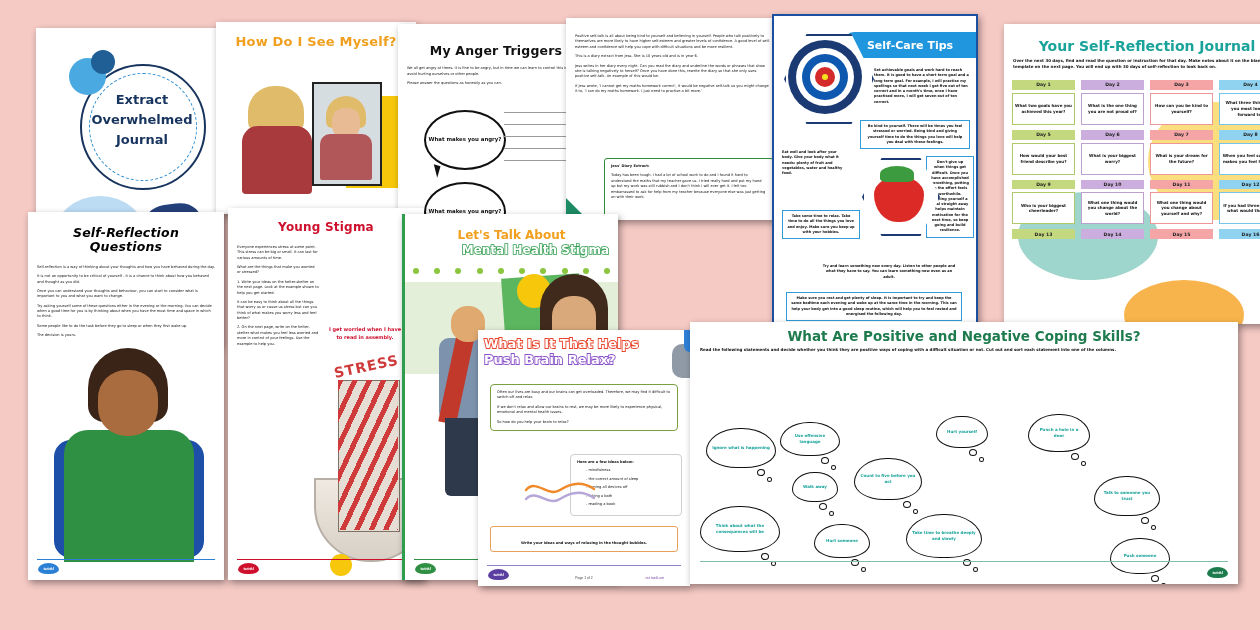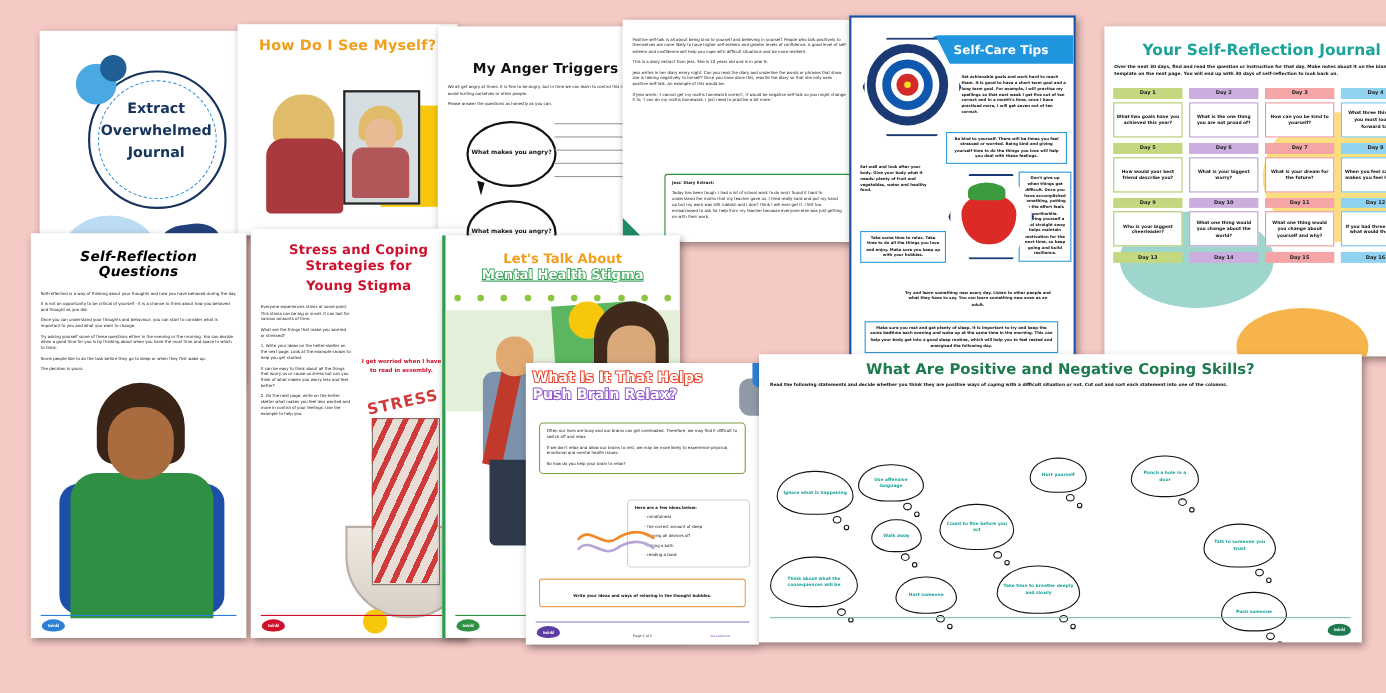--- a/index.html
+++ b/index.html
@@ -72,21 +72,21 @@
   .mir-frame{position:absolute;right:34px;top:60px;width:66px;height:100px;background:#d6dde0;border:2.5px solid #222;}
   .mir-boy{position:absolute;left:26px;top:64px;width:72px;height:104px;}
   .mir-hair{position:absolute;left:6px;top:0;width:56px;height:46px;background:#e0bb69;border-radius:26px 26px 10px 10px;}
   .mir-shirt{position:absolute;left:0;top:40px;width:70px;height:68px;background:#a8393c;border-radius:16px 16px 4px 4px;}
   .mir-r-hair{position:absolute;left:12px;top:12px;width:40px;height:32px;background:#e0bb69;border-radius:20px 20px 6px 6px;}
   .mir-r-face{position:absolute;left:18px;top:24px;width:28px;height:30px;background:#e8bb94;border-radius:12px;}
   .mir-r-shirt{position:absolute;left:6px;top:50px;width:52px;height:46px;background:#b1575a;border-radius:10px 10px 2px 2px;}
 
   
   #s-anger{left:398px;top:24px;width:196px;height:196px;}
-  #s-anger .title{color:#111;font-size:12.5px;font-family:"DejaVu Sans",sans-serif;margin-top:23px;}
+  #s-anger .title{color:#111;font-size:12.5px;font-family:"DejaVu Sans",sans-serif;margin-top:12px;}
   .bubble{
     position:absolute;left:26px;top:86px;width:78px;height:56px;border:2px solid #111;
     border-radius:50%;display:flex;align-items:center;justify-content:center;text-align:center;
     font-family:"DejaVu Sans",sans-serif;font-size:5.4px;font-weight:bold;color:#111;line-height:1.45;
   }
   .bubble:after{content:"";position:absolute;left:6px;bottom:-9px;width:0;height:0;
     border-left:7px solid transparent;border-right:0 solid transparent;border-top:12px solid #111;transform:rotate(16deg);}
   .bubble2{top:158px;}
   .lines{position:absolute;right:12px;top:88px;width:78px;}
   .lines i{display:block;height:1px;background:#9b9b9b;margin-bottom:11px;}
@@ -156,22 +156,22 @@
   .h-tower{position:absolute;left:24px;top:22px;width:60px;height:150px;background:#e6ded5;border:1.2px solid #7d7266;}
   .h-stripe{position:absolute;left:24px;top:22px;width:60px;height:150px;
      background:repeating-linear-gradient(115deg,#cf3b3b 0 5px,transparent 5px 13px);}
   .h-slide{position:absolute;left:0;top:120px;width:110px;height:80px;border:2px solid #b8b0a6;border-radius:0 0 56px 56px;background:linear-gradient(#efe9e1,#d8d0c6);}
   .h-stress{position:absolute;left:22px;top:0;width:66px;height:40px;color:#cf3b3b;font-family:"DejaVu Sans",sans-serif;font-weight:bold;font-size:14px;letter-spacing:1px;transform:rotate(-12deg);}
   .h-smiley{position:absolute;left:16px;top:196px;width:22px;height:22px;border-radius:50%;background:#f6c70b;}
 
   
   #s-stigma{left:402px;top:214px;width:216px;height:366px;border-left:3px solid #2f9d4e;}
   .sg-t1{color:#f0a01e;font-size:12px;font-family:"DejaVu Sans",sans-serif;font-weight:bold;text-align:center;margin:6px 0 1px;}
-  .sg-t2{color:#ffffff;font-size:12px;font-family:"DejaVu Sans",sans-serif;font-weight:bold;text-align:center;
-     -webkit-text-stroke:1.6px #2f9d4e; paint-order:stroke fill;text-decoration:underline;}
+  .sg-t2{color:#ffffff;font-size:12px;font-family:"DejaVu Sans",sans-serif;font-weight:bold;text-align:right;
+     -webkit-text-stroke:1.6px #2f9d4e; paint-order:stroke fill;}
   .sg-dots{position:absolute;left:8px;right:8px;top:54px;display:flex;justify-content:space-between;}
   .sg-dots i{width:6px;height:6px;border-radius:50%;background:#8cc63f;display:block;}
   .sg-green-band{position:absolute;left:0;right:0;top:68px;height:92px;background:#e3efd9;}
   .sg-green-card{position:absolute;left:98px;top:62px;width:78px;height:58px;background:#5cb65f;transform:rotate(-4deg);}
   .sg-emoji{position:absolute;left:112px;top:60px;width:34px;height:34px;border-radius:50%;background:#f6c70b;}
   .sg-kid{position:absolute;left:12px;top:78px;width:100px;height:200px;}
   .sg-kid-head{position:absolute;left:34px;top:14px;width:34px;height:36px;border-radius:16px;background:#dfa96f;}
   .sg-kid-body{position:absolute;left:22px;top:46px;width:58px;height:84px;background:#7d93ad;border-radius:10px;}
   .sg-kid-sash{position:absolute;left:30px;top:46px;width:18px;height:86px;background:#c0392b;transform:rotate(12deg);}
   .sg-kid-legs{position:absolute;left:28px;top:126px;width:46px;height:78px;background:#2e3a4b;border-radius:0 0 6px 6px;}
@@ -404,21 +404,20 @@
         <div class="srq-hair"></div>
           <div class="srq-face"></div>
       </div>
     </div>
     <div class="footer-rule" style="background:#2b7fd4"></div>
     <div class="twinkl" style="background:#2b7fd4"></div>
   </div>
 
   <div class="sheet" id="s-stress">
     <div class="pad">
-      <div class="title">Stress and Coping Strategies for</div>
       <div class="title" style="color:#cf102d;font-size:12px;font-family:'DejaVu Sans',sans-serif">Young Stigma</div>
       <div class="body-txt tiny" style="margin-top:10px;width:82px">
         <p>Everyone experiences stress at some point. This stress can be big or small. It can last for various amounts of time.</p>
         <p>What are the things that make you worried or stressed?</p>
         <p>1. Write your ideas on the helter-skelter on the next page. Look at the example shown to help you get started.</p>
         <p>It can be easy to think about all the things that worry us or cause us stress but can you think of what makes you worry less and feel better?</p>
         <p>2. On the next page, write on the helter-skelter what makes you feel less worried and more in control of your feelings. Use the example to help you.</p>
       </div>
       <div class="st-quote">I get worried when I have to read in assembly.</div>
       <div class="helter">

